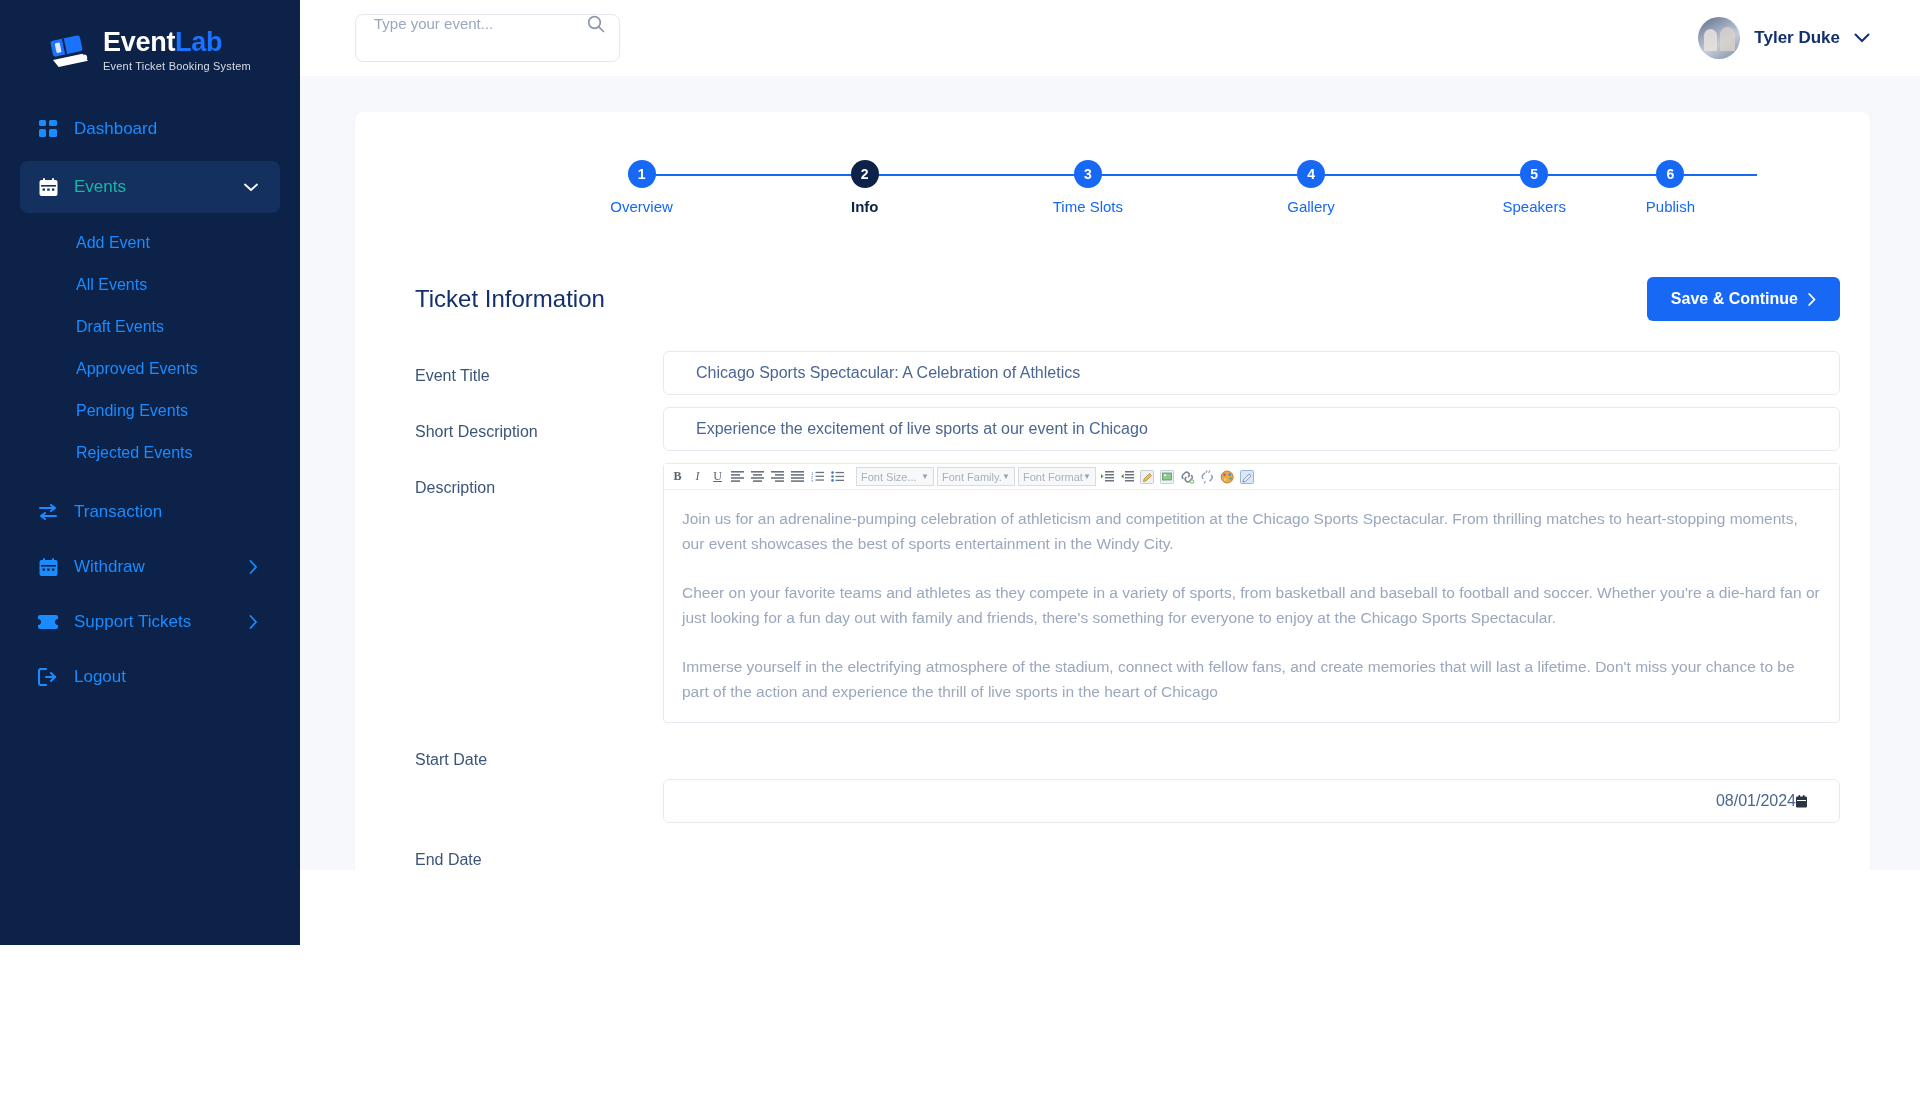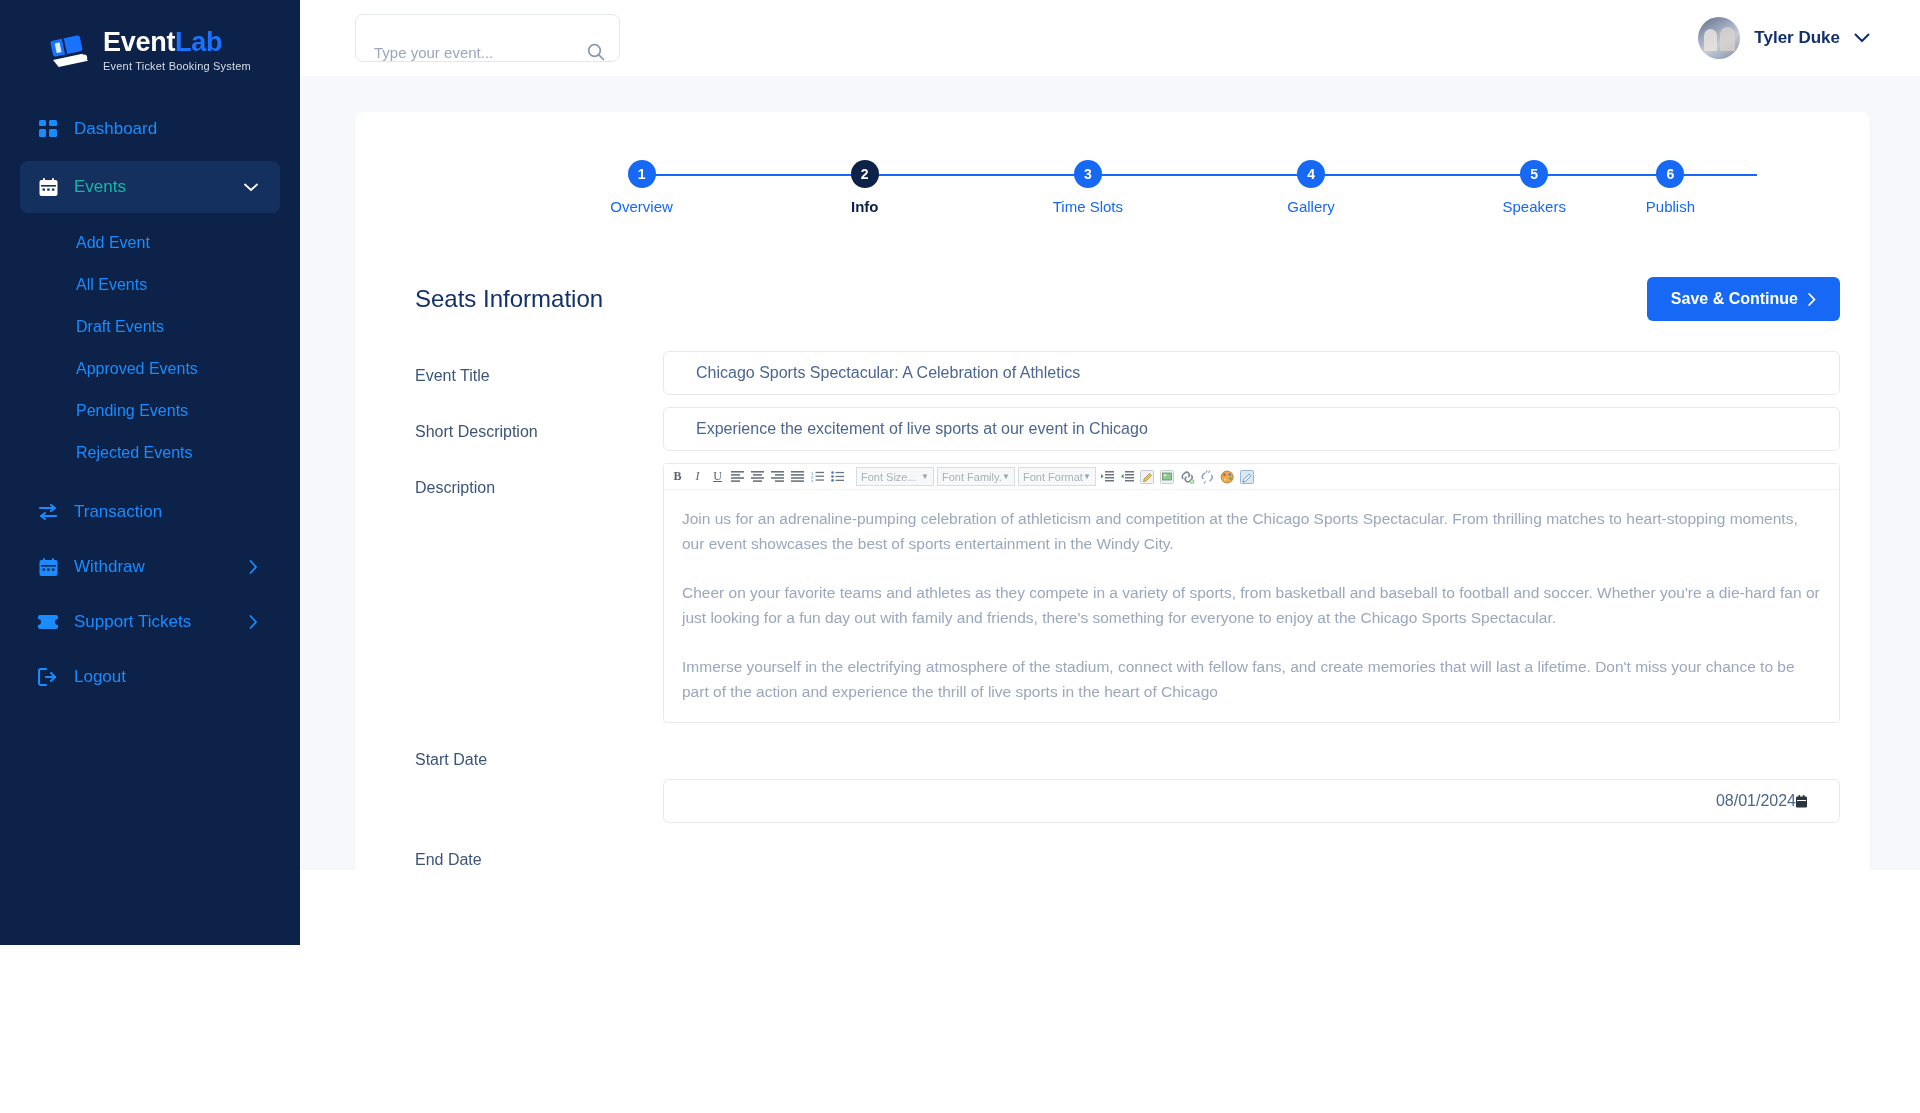--- a/index.html
+++ b/index.html
@@ -44,21 +44,21 @@
   .nav-gap { height: 6px; }
 
   
   .main { flex:1; min-width:0; display:flex; flex-direction:column; background:#f6f8fc; }
   .topbar {
     height:76px; background:#ffffff; display:flex; align-items:center;
     justify-content:space-between; padding: 0 50px 0 55px; flex:0 0 76px;
   }
   .search-box {
     width:265px; height:48px; border:1px solid #e3e8ef; border-radius:8px;
-    display:flex; align-items:flex-end; padding: 0 14px 0 18px; background:#fff;
+    display:flex; align-items:flex-start; padding: 0 14px 0 18px; background:#fff;
   }
   .search-box input {
     flex:1; border:none; outline:none; font-size:15px; color:#415776;
     font-family:"Liberation Sans", sans-serif; background:transparent;
   }
   .search-box input::placeholder { color:#9aa7bd; }
   .profile { display:flex; align-items:center; gap:14px; cursor:pointer; }
   .avatar {
     width:42px; height:42px; border-radius:50%; overflow:hidden; flex:0 0 42px;
     background: linear-gradient(150deg,#5d6b84 0%, #9aa6bb 35%, #c3ccdb 60%, #7d8ba3 100%);
@@ -341,21 +341,21 @@
             <span class="step-label">Speakers</span>
           </div>
           <div class="step">
 
             <span class="step-circle">6</span>
             <span class="step-label">Publish</span>
           </div>
         </div>
 
         <div class="sec-head">
-          <h2 class="sec-title">Seats Information</h2>
+          <h2 class="sec-title">Ticket Information</h2>
           <button class="btn-primary">
             <span>Save &amp; Continue</span>
             <span>
               <svg width="8" height="13" viewBox="0 0 8 13">
                   <path d="M1.2 1 L6.4 6.5 L1.2 12" stroke="#ffffff" stroke-width="1.8" fill="none" stroke-linecap="round"></path>
                 </svg>
             </span>
           </button>
         </div>
 

